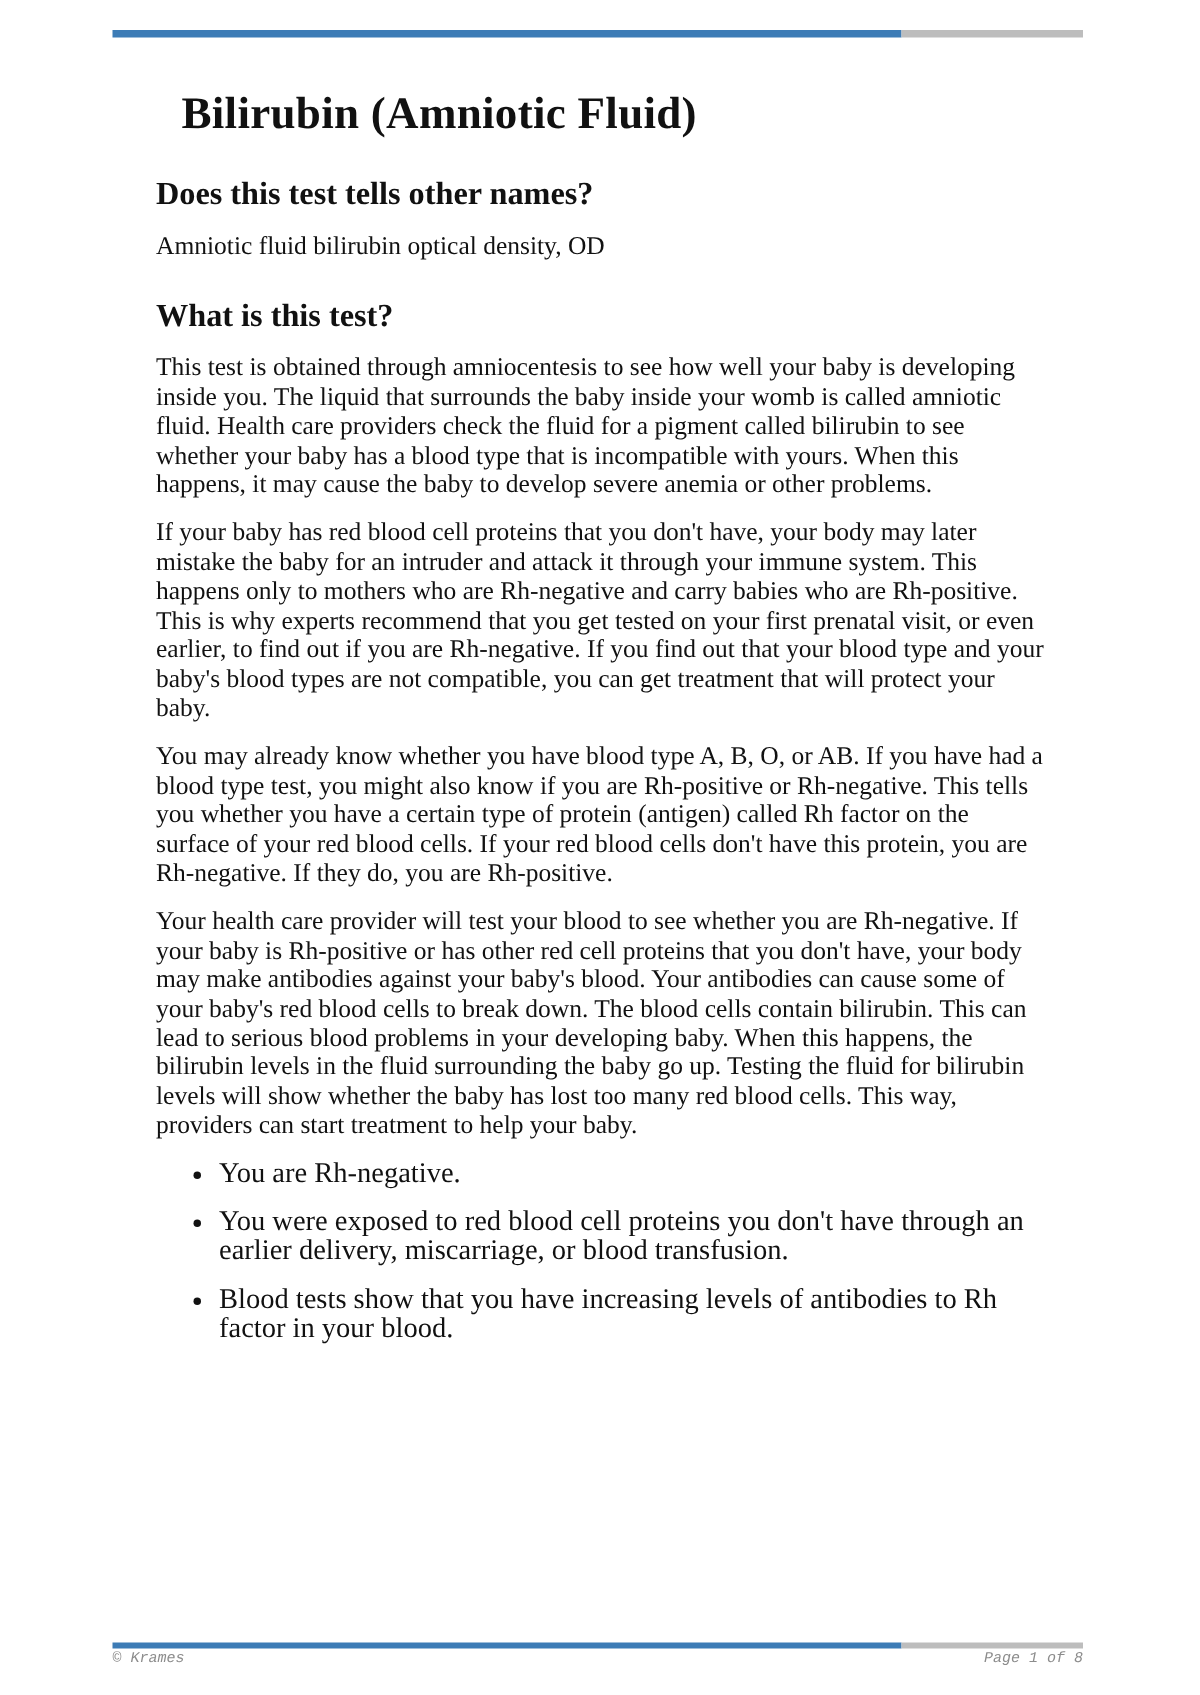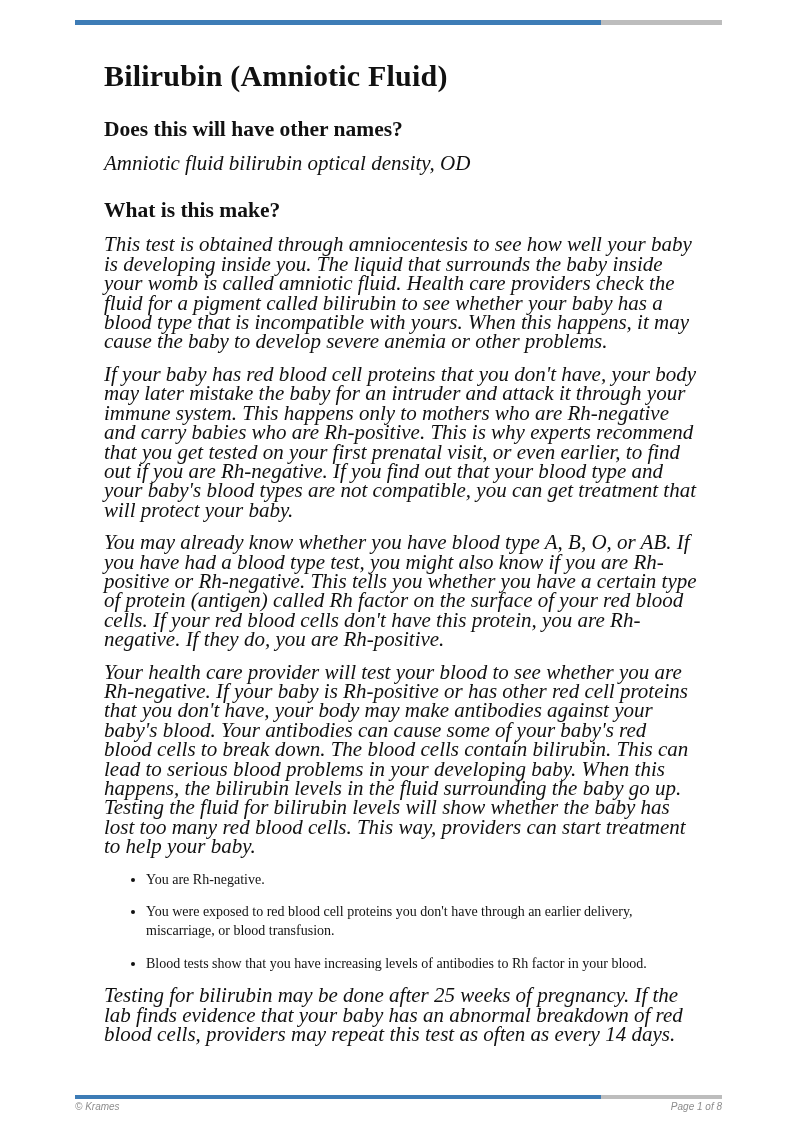--- a/index.html
+++ b/index.html
@@ -26,87 +26,85 @@
   .content {
     position: absolute;
     top: 25px;
     left: 104px;
     width: 594px;
   }
   h1 {
     font-size: 30px;
     line-height: 1.12;
     font-weight: bold;
-    margin: 34px 0 0 0;
+    margin: 34px 0 0 17px;
     letter-spacing: 0.2px;
   }
   h2 {
     font-size: 21.5px;
     line-height: 1.15;
     font-weight: bold;
     margin: 24px 0 0 0;
   }
   p {
-    font-size: 21px;
+    font-size: 17px;
     line-height: 19.4px;
     margin: 13px 0 0 0;
-    font-style: italic;
   }
   ul {
     margin: 13px 0 0 0;
     padding: 0 0 0 42px;
     list-style: disc outside;
   }
   li {
-    font-size: 14px;
+    font-size: 19px;
     line-height: 19.4px;
     margin: 13px 0 0 0;
   }
   .footer-meta {
     position: absolute;
     top: 1101px;
     left: 75px;
     width: 647px;
     display: flex;
     justify-content: space-between;
-    font-family: Liberation Sans, sans-serif;
+    font-family: Liberation Mono, monospace;
     font-style: italic;
     font-size: 10px;
     line-height: 12px;
   }
 </style>
 </head>
 <body>
 
 <div class="rule rule-top">
   <div class="seg-blue" style="background: rgb(61, 124, 182);"></div>
   <div class="seg-gray" style="background: rgb(189, 189, 189);"></div>
 </div>
 
 <div class="content">
 
   <h1>Bilirubin (Amniotic Fluid)</h1>
 
-  <h2>Does this will have other names?</h2>
+  <h2>Does this test tells other names?</h2>
   <p>Amniotic fluid bilirubin optical density, OD</p>
 
-  <h2>What is this make?</h2>
+  <h2>What is this test?</h2>
   <p>This test is obtained through amniocentesis to see how well your baby is developing inside you. The liquid that surrounds the baby inside your womb is called amniotic fluid. Health care providers check the fluid for a pigment called bilirubin to see whether your baby has a blood type that is incompatible with yours. When this happens, it may cause the baby to develop severe anemia or other problems.</p>
 
   <p>If your baby has red blood cell proteins that you don't have, your body may later mistake the baby for an intruder and attack it through your immune system. This happens only to mothers who are Rh-negative and carry babies who are Rh-positive. This is why experts recommend that you get tested on your first prenatal visit, or even earlier, to find out if you are Rh-negative. If you find out that your blood type and your baby's blood types are not compatible, you can get treatment that will protect your baby.</p>
   <p>You may already know whether you have blood type A, B, O, or AB. If you have had a blood type test, you might also know if you are Rh-positive or Rh-negative. This tells you whether you have a certain type of protein (antigen) called Rh factor on the surface of your red blood cells. If your red blood cells don't have this protein, you are Rh-negative. If they do, you are Rh-positive.</p>
   <p>Your health care provider will test your blood to see whether you are Rh-negative. If your baby is Rh-positive or has other red cell proteins that you don't have, your body may make antibodies against your baby's blood. Your antibodies can cause some of your baby's red blood cells to break down. The blood cells contain bilirubin. This can lead to serious blood problems in your developing baby. When this happens, the bilirubin levels in the fluid surrounding the baby go up. Testing the fluid for bilirubin levels will show whether the baby has lost too many red blood cells. This way, providers can start treatment to help your baby.</p>
 
   <ul>
     <li>You are Rh-negative.</li>
     <li>You were exposed to red blood cell proteins you don't have through an earlier delivery, miscarriage, or blood transfusion.</li>
     <li>Blood tests show that you have increasing levels of antibodies to Rh factor in your blood.</li>
   </ul>
 
-  <p>Testing for bilirubin may be done after 25 weeks of pregnancy. If the lab finds evidence that your baby has an abnormal breakdown of red blood cells, providers may repeat this test as often as every 14 days.</p>
 
 
 </div>
 
 <div class="rule rule-bottom">
   <div class="seg-blue" style="background: rgb(61, 124, 182);"></div>
   <div class="seg-gray" style="background: rgb(189, 189, 189);"></div>
 </div>
 
 <div class="footer-meta" style="color: rgb(140, 140, 140);">

